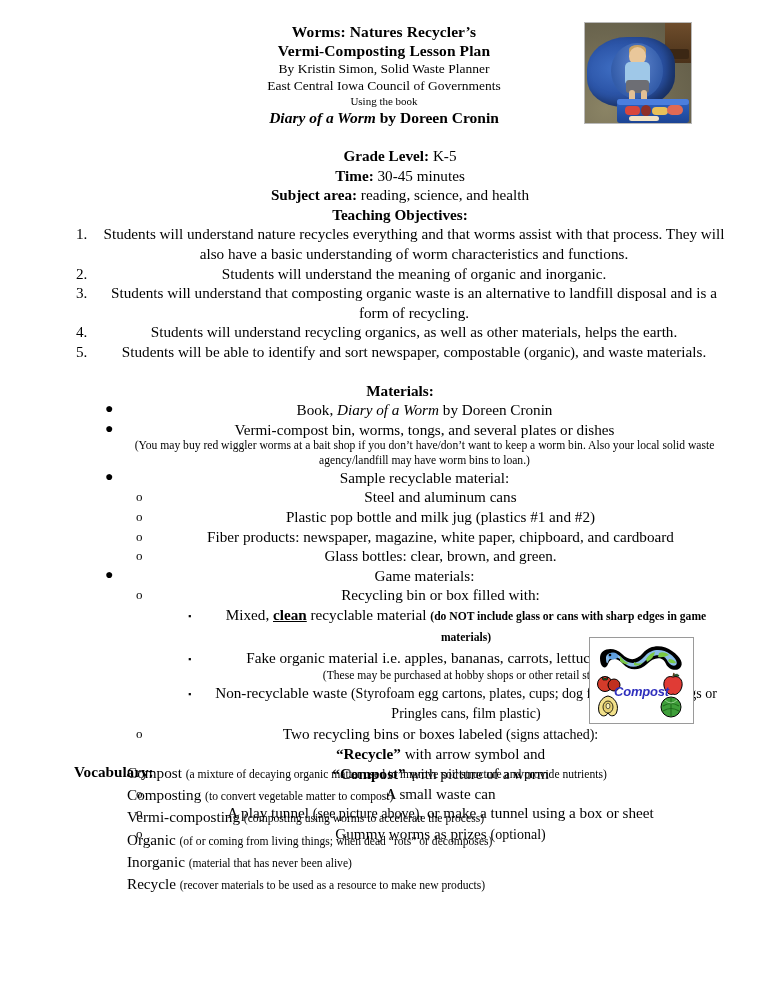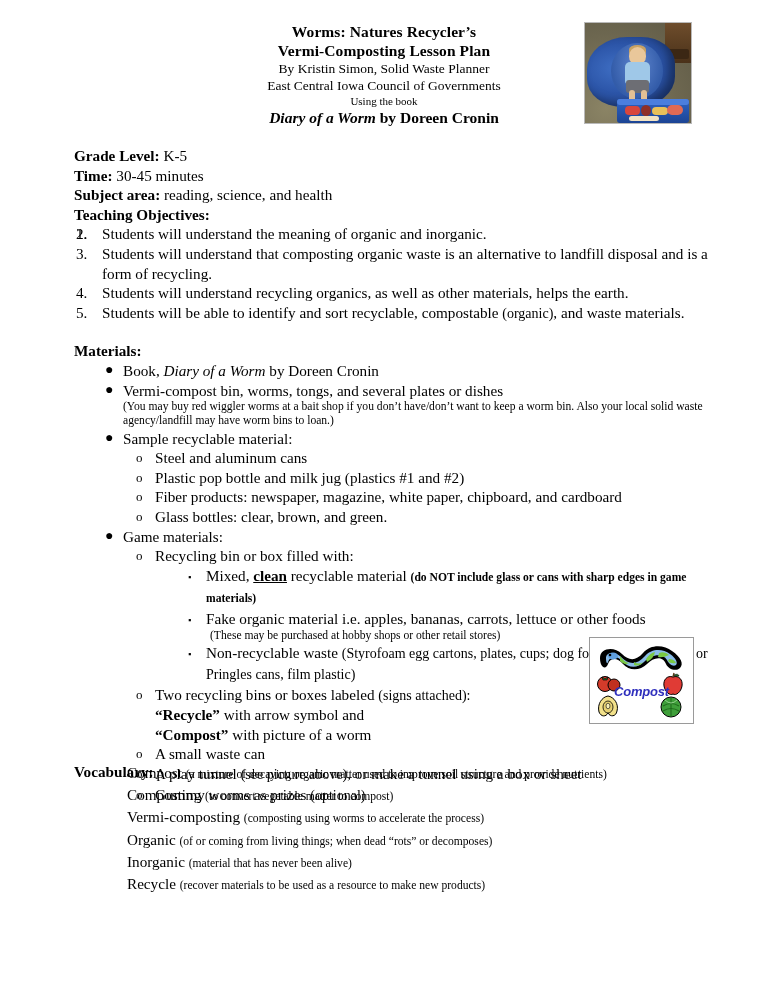--- a/index.html
+++ b/index.html
@@ -136,20 +136,21 @@
   .ph-item-e { position:absolute; left:44px; top:93px; width:30px; height:5px; background:#f2e3c4; border-radius:3px;}
 
   
   .body-col {
     position: absolute;
     left: 74px;
     top: 146px;
     width: 652px;
     font-size: 15.2px;
     line-height: 19.6px;
+    text-align: center;
   }
   .meta-line { font-size: 15.2px; line-height: 19.6px; }
   .meta-line b { font-weight: bold; }
 
   ol.objectives {
     list-style: none;
     margin: 0;
     padding: 0;
   }
   ol.objectives li {
@@ -330,36 +331,37 @@
     <div class="meta-line">
       <b>Subject area:</b><span> reading, science, and health</span>
     </div>
     <div class="meta-line">
       <b>Teaching Objectives:</b>
     </div>
 
     <ol class="objectives">
       <li>
         <span class="num">1.</span>
+        <span>Students will understand nature recycles everything and that worms assist with that process. They will also have a basic understanding of worm characteristics and functions.</span>
       </li>
       <li>
         <span class="num">2.</span>
         <span>Students will understand the meaning of organic and inorganic.</span>
       </li>
       <li>
         <span class="num">3.</span>
         <span>Students will understand that composting organic waste is an alternative to landfill disposal and is a form of recycling.</span>
       </li>
       <li>
         <span class="num">4.</span>
         <span>Students will understand recycling organics, as well as other materials, helps the earth.</span>
       </li>
       <li>
         <span class="num">5.</span>
-        <span>Students will be able to identify and sort recyclable, compostable </span><span class="sm">(organic)</span><span>, and waste materials.</span>
+        <span>Students will be able to identify and sort newspaper, compostable </span><span class="sm">(organic)</span><span>, and waste materials.</span>
       </li>
     </ol>
 
     <div class="sec-head">Materials:</div>
 
     <ul class="lvl1">
       <li>
         <span class="bullet1">●</span>
         <span>Book, </span><i>Diary of a Worm</i><span> by Doreen Cronin</span>
       </li>

